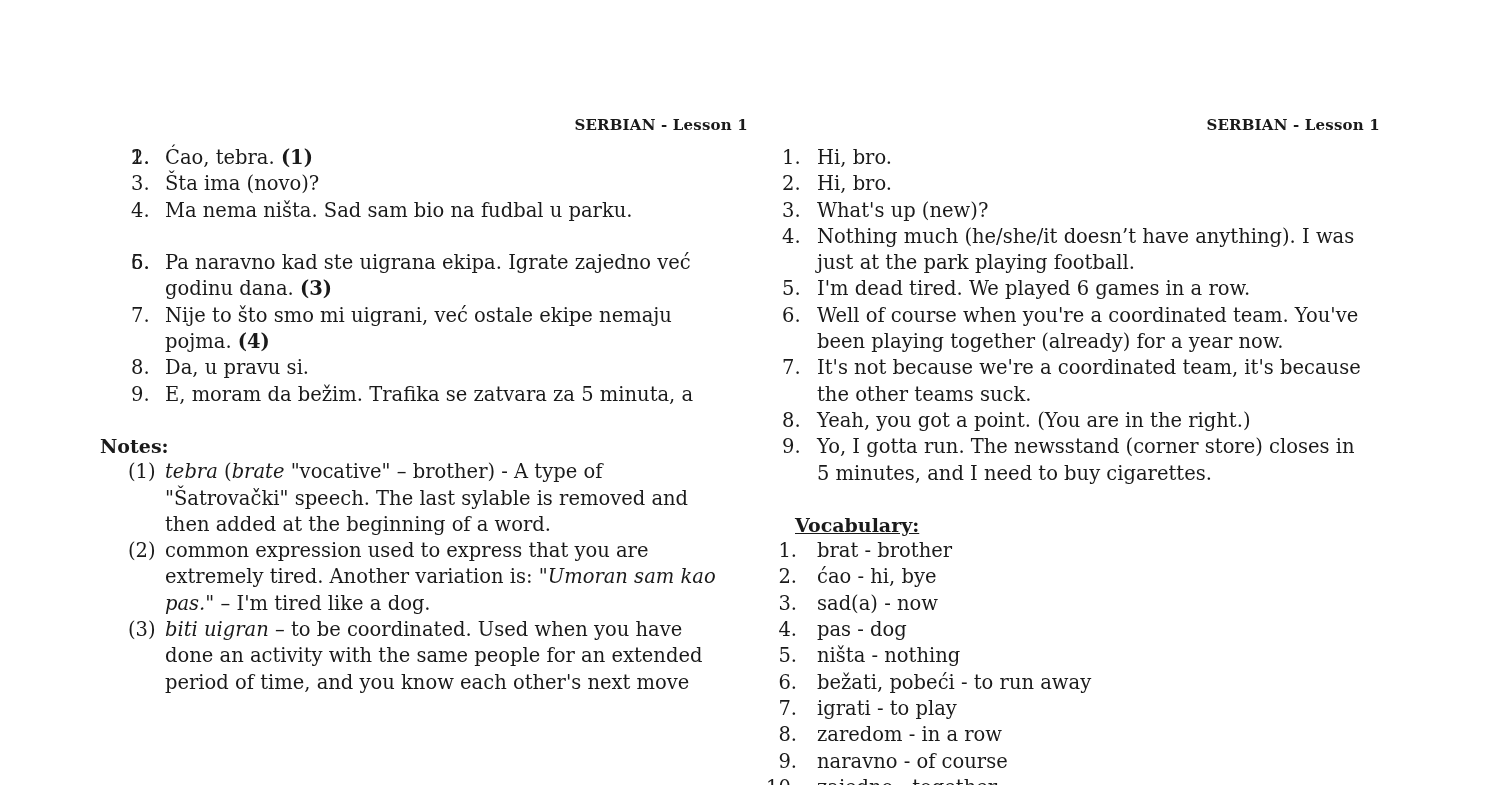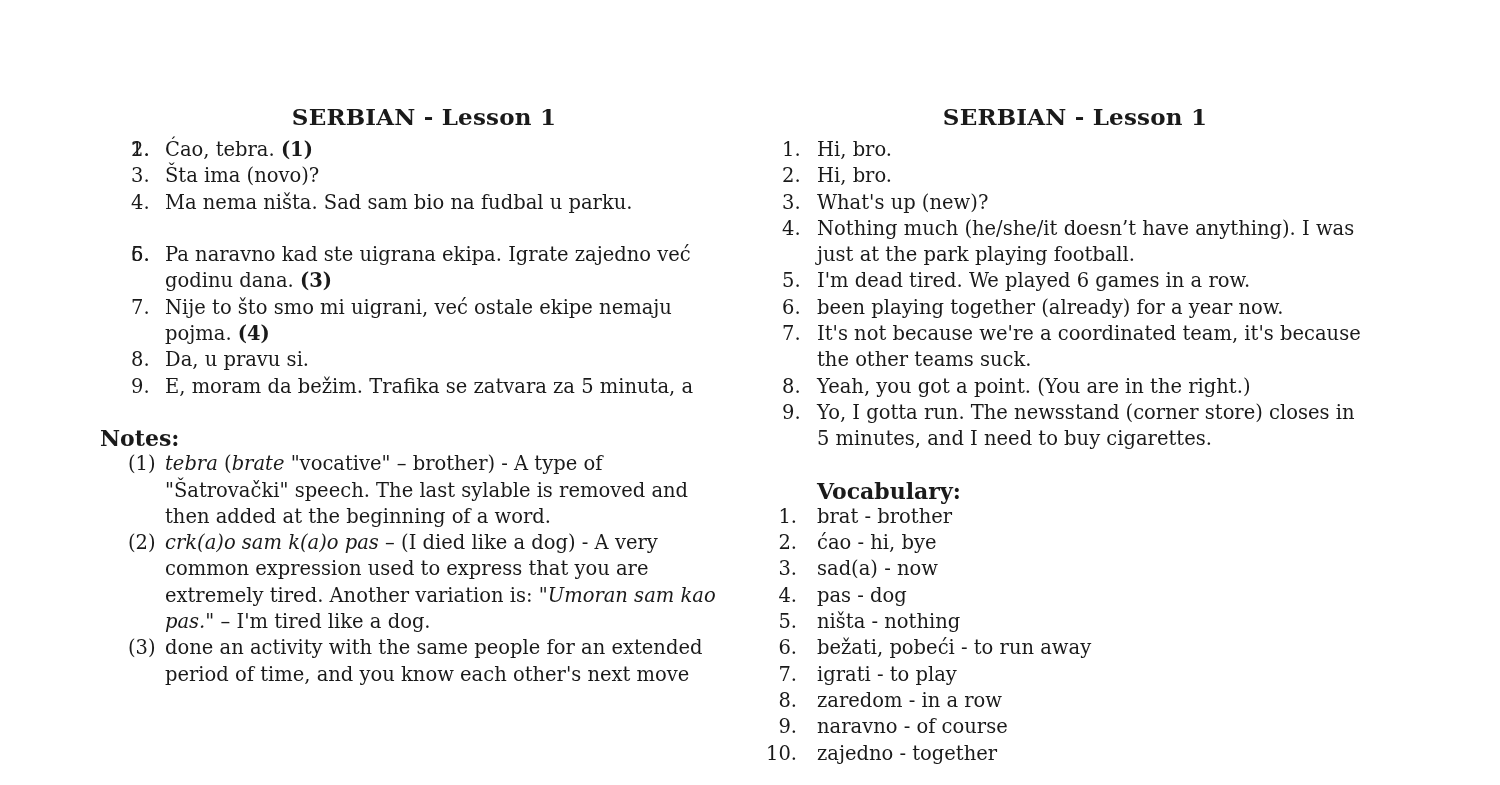--- a/index.html
+++ b/index.html
@@ -6,33 +6,33 @@
   .page{
     position:relative;width:1500px;height:785px;overflow:hidden;
     background:#ffffff;color:#1a1a1a;
     font-family:"DejaVu Serif","Liberation Serif",serif;
     font-size:19.5px;line-height:26.3px;
   }
   .col{position:absolute;top:100px;}
   .col-left{left:100px;width:648px;}
   .col-right{left:770px;width:610px;}
   .col-title{
-    font-weight:bold;font-size:23px;line-height:26px;text-align:center;
-    margin:4px 0 7px 0;letter-spacing:0.2px;
+    font-weight:bold;font-size:15px;line-height:26px;text-align:right;
+    margin:12px 0 7px 0;letter-spacing:0.2px;
   }
   ol,ul{list-style:none;margin:0;padding:0;}
   .dlg-item{position:relative;}
   .col-left .dlg-item{padding-left:65px;}
   .col-right .dlg-item{padding-left:47px;}
   .dlg-item>.num{position:absolute;top:0;}
   .col-left .dlg-item>.num{left:31px;}
   .col-right .dlg-item>.num{left:12px;}
   .gap-after{margin-bottom:26.3px;}
-  .section-heading{font-weight:bold;margin:25px 0 0 0;font-size:22px;}
-  .col-right .section-heading{margin-left:47px;}
+  .section-heading{font-weight:bold;margin:25px 0 0 0;font-size:19px;}
+  .col-right .section-heading{margin-left:25px;text-decoration:underline;}
   .note-item{position:relative;padding-left:65px;}
   .note-item>.marker{position:absolute;left:28px;top:0;}
   .vocab-item{position:relative;padding-left:47px;}
   .vocab-item>.num{position:absolute;left:-8px;top:0;width:35px;text-align:right;}
   .line{min-height:26.3px;}
   .s-n{font-style:normal;font-weight:normal;}
   .s-b{font-weight:bold;}
   .s-i{font-style:italic;}
   .s-bi{font-weight:normal;font-style:italic;}
 </style>
@@ -84,27 +84,27 @@
     <div class="section-heading">Notes:</div>
     <ol>
         <li class="note-item">
           <span class="marker">(1)</span>
           <div class="line"><span class="s-bi">te</span><span class="s-i">bra</span><span class="s-n"> (</span><span class="s-i">brate</span><span class="s-n"> "vocative" – brother) - A type of</span></div>
           <div class="line"><span class="s-n">"Šatrovački" speech. The last sylable is removed and</span></div>
           <div class="line"><span class="s-n">then added at the beginning of a word.</span></div>
         </li>
         <li class="note-item">
           <span class="marker">(2)</span>
-          <div class="line"><span class="s-i">crk(a)o sam k(a)o pas</span><span class="s-n"> – (I died like a dog) - A very</span></div>
           <div class="line"><span class="s-n">common expression used to express that you are</span></div>
           <div class="line"><span class="s-n">extremely tired. Another variation is: "</span><span class="s-i">Umoran sam kao</span></div>
           <div class="line"><span class="s-i">pas.</span><span class="s-n">" – I'm tired like a dog.</span></div>
         </li>
         <li class="note-item">
           <span class="marker">(3)</span>
+          <div class="line"><span class="s-i">biti uigran</span><span class="s-n"> – to be coordinated. Used when you have</span></div>
           <div class="line"><span class="s-n">done an activity with the same people for an extended</span></div>
           <div class="line"><span class="s-n">period of time, and you know each other's next move</span></div>
         </li>
       </ol>
   </div>
 
   <div class="col col-right">
     <div class="col-title">SERBIAN - Lesson 1</div>
     <ol>
         <li class="dlg-item">
@@ -123,20 +123,21 @@
           <span class="num">4.</span>
           <div class="line"><span class="s-n">Nothing much (he/she/it doesn’t have anything). I was</span></div>
           <div class="line"><span class="s-n">just at the park playing football.</span></div>
         </li>
         <li class="dlg-item">
           <span class="num">5.</span>
           <div class="line"><span class="s-n">I'm dead tired. We played 6 games in a row.</span></div>
         </li>
         <li class="dlg-item">
           <span class="num">6.</span>
+          <div class="line"><span class="s-n">Well of course when you're a coordinated team. You've</span></div>
           <div class="line"><span class="s-n">been playing together (already) for a year now.</span></div>
         </li>
         <li class="dlg-item">
           <span class="num">7.</span>
           <div class="line"><span class="s-n">It's not because we're a coordinated team, it's because</span></div>
           <div class="line"><span class="s-n">the other teams suck.</span></div>
         </li>
         <li class="dlg-item">
           <span class="num">8.</span>
           <div class="line"><span class="s-n">Yeah, you got a point. (You are in the right.)</span></div>

